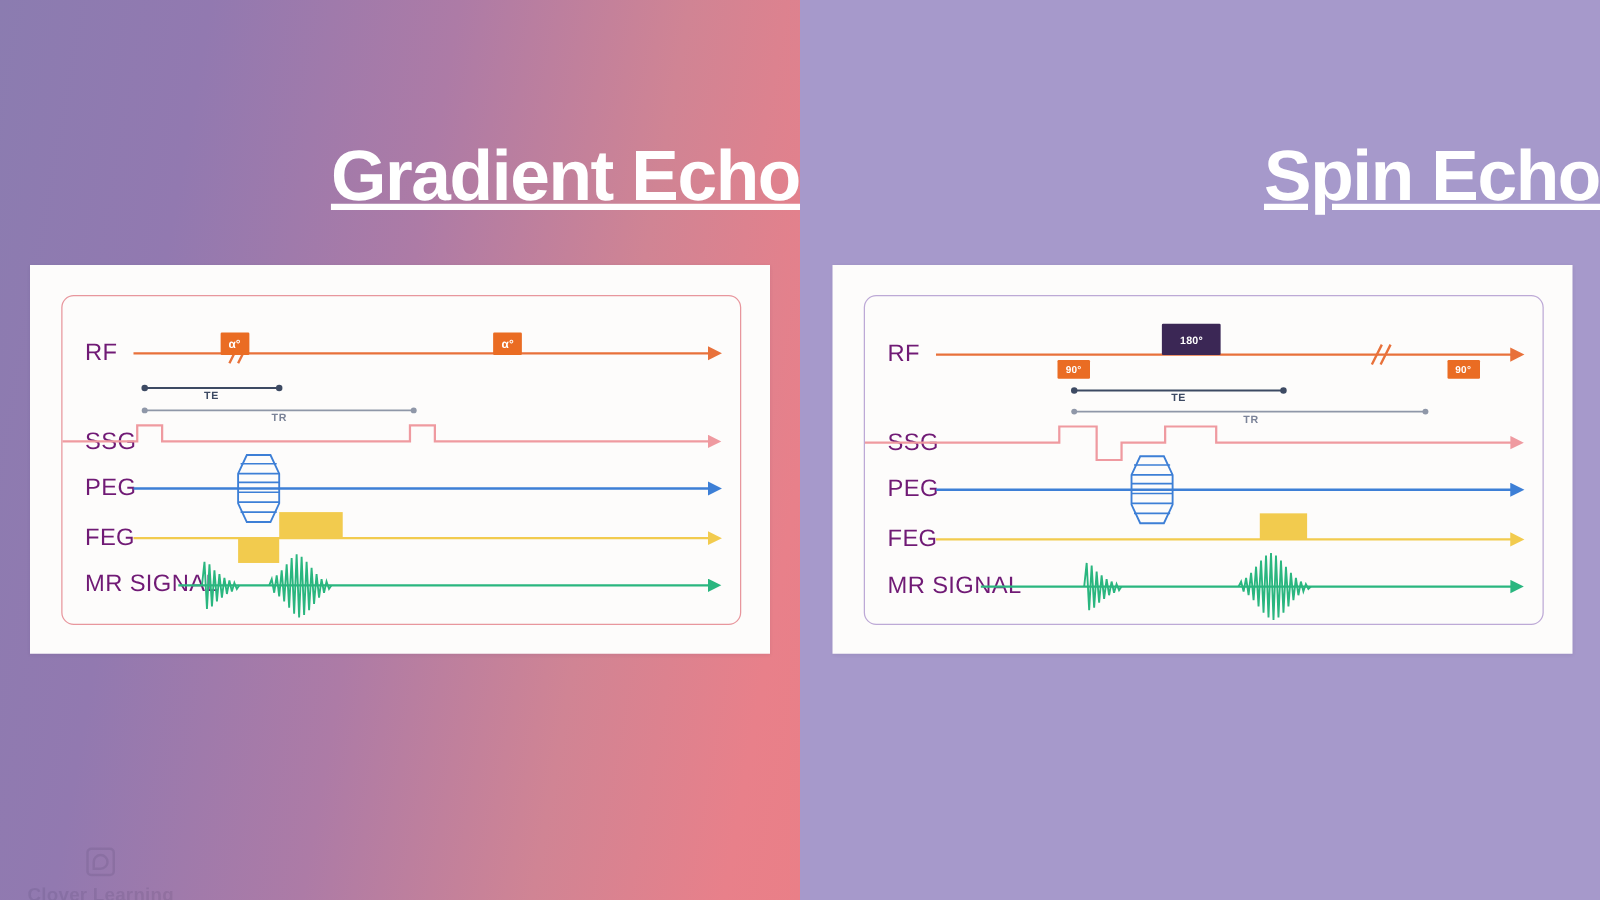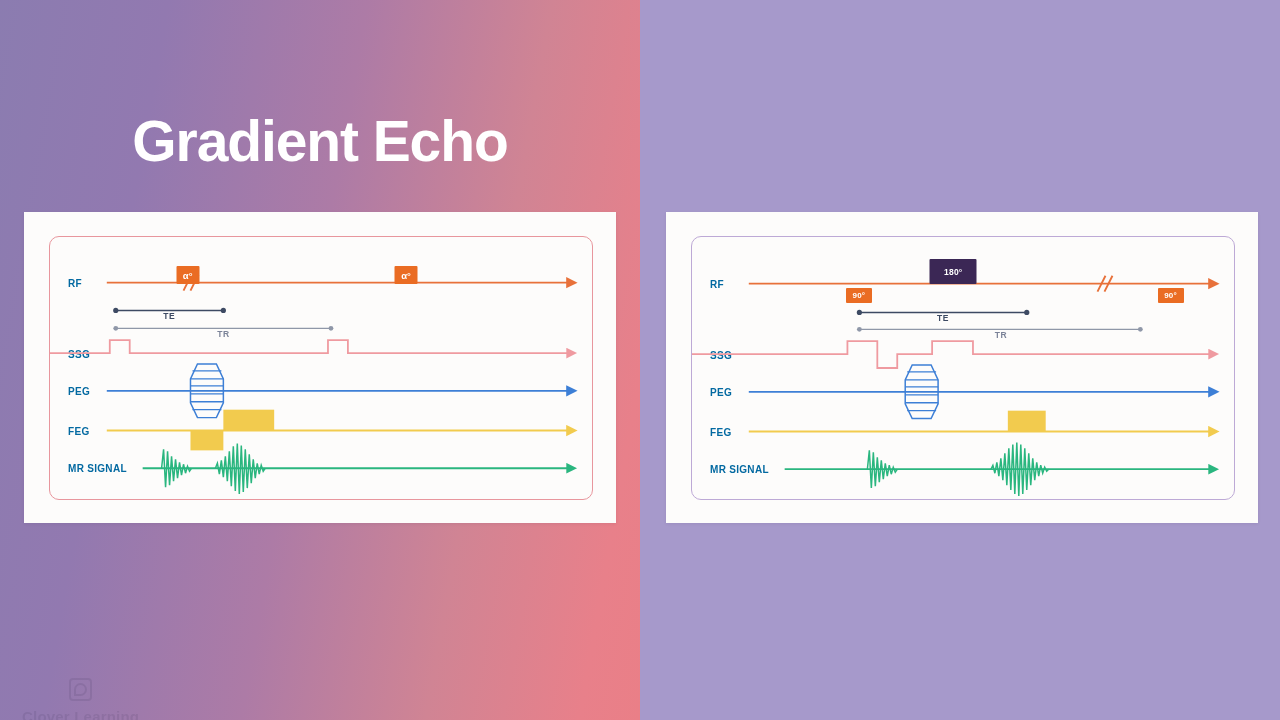--- a/index.html
+++ b/index.html
@@ -35,23 +35,23 @@
   }
   .wm-text{font-size:15px;font-weight:700;color:#2d2448;letter-spacing:.2px;}
 
   
   .panel{position:absolute;top:0;width:640px;height:720px;}
   .panel.left{left:0;}
   .panel.right{left:640px;}
 
   .title{
     position:absolute;top:113px;left:0;width:100%;
-    text-align:center;
+    text-align:right;
     font-size:57px;font-weight:700;color:#ffffff;
-    letter-spacing:-1.1px;line-height:1;
+    letter-spacing:-1.1px;line-height:1;text-decoration:underline;
   }
 
   .card{
     position:absolute;top:212px;
     background:#fdfcfb;
     box-shadow:0 1px 3px rgba(40,20,60,.08);
   }
   .card.left{left:24px;width:592px;height:311px;}
   .card.right{left:26px;width:592px;height:311px;}
 
@@ -59,21 +59,21 @@
     position:absolute;left:25px;top:24px;right:23px;bottom:23px;
     border-radius:10px;background:#fdfcfb;
   }
   .card.left .card-inner{border:1.6px solid #e8969d;}
   .card.right .card-inner{border:1.6px solid #bda9d6;}
 
   
   .diagram{position:absolute;left:0;top:0;right:0;bottom:0;}
   .row-label{
     position:absolute;
-    font-size:10px;font-weight:700;color:#0369a1;
+    font-size:19px;font-weight:400;color:#701a75;
     letter-spacing:.3px;white-space:nowrap;
     transform:translateY(-50%);
   }
 
   
   svg.seq{position:absolute;left:0;top:0;width:100%;height:100%;overflow:visible;}
 
   .te-label,.tr-label{
     position:absolute;transform:translateX(-50%);
     font-size:8.5px;font-weight:700;letter-spacing:.6px;
@@ -180,20 +180,21 @@
           <div class="te-label" style="left:22.0%;top:74px;">TE</div>
           <div class="tr-label" style="left:32.0%;top:92px;">TR</div>
         </div>
 
       </div>
     </div>
   </div>
 
   <div class="panel right">
 
+    <div class="title">Spin Echo</div>
 
     <div class="card right">
       <div class="card-inner">
 
         <div class="diagram">
 
           <div class="row-label" style="left:18px;top:47px;">RF</div>
           <div class="row-label" style="left:18px;top:118px;">SSG</div>
           <div class="row-label" style="left:18px;top:155px;">PEG</div>
           <div class="row-label" style="left:18px;top:195px;">FEG</div>

